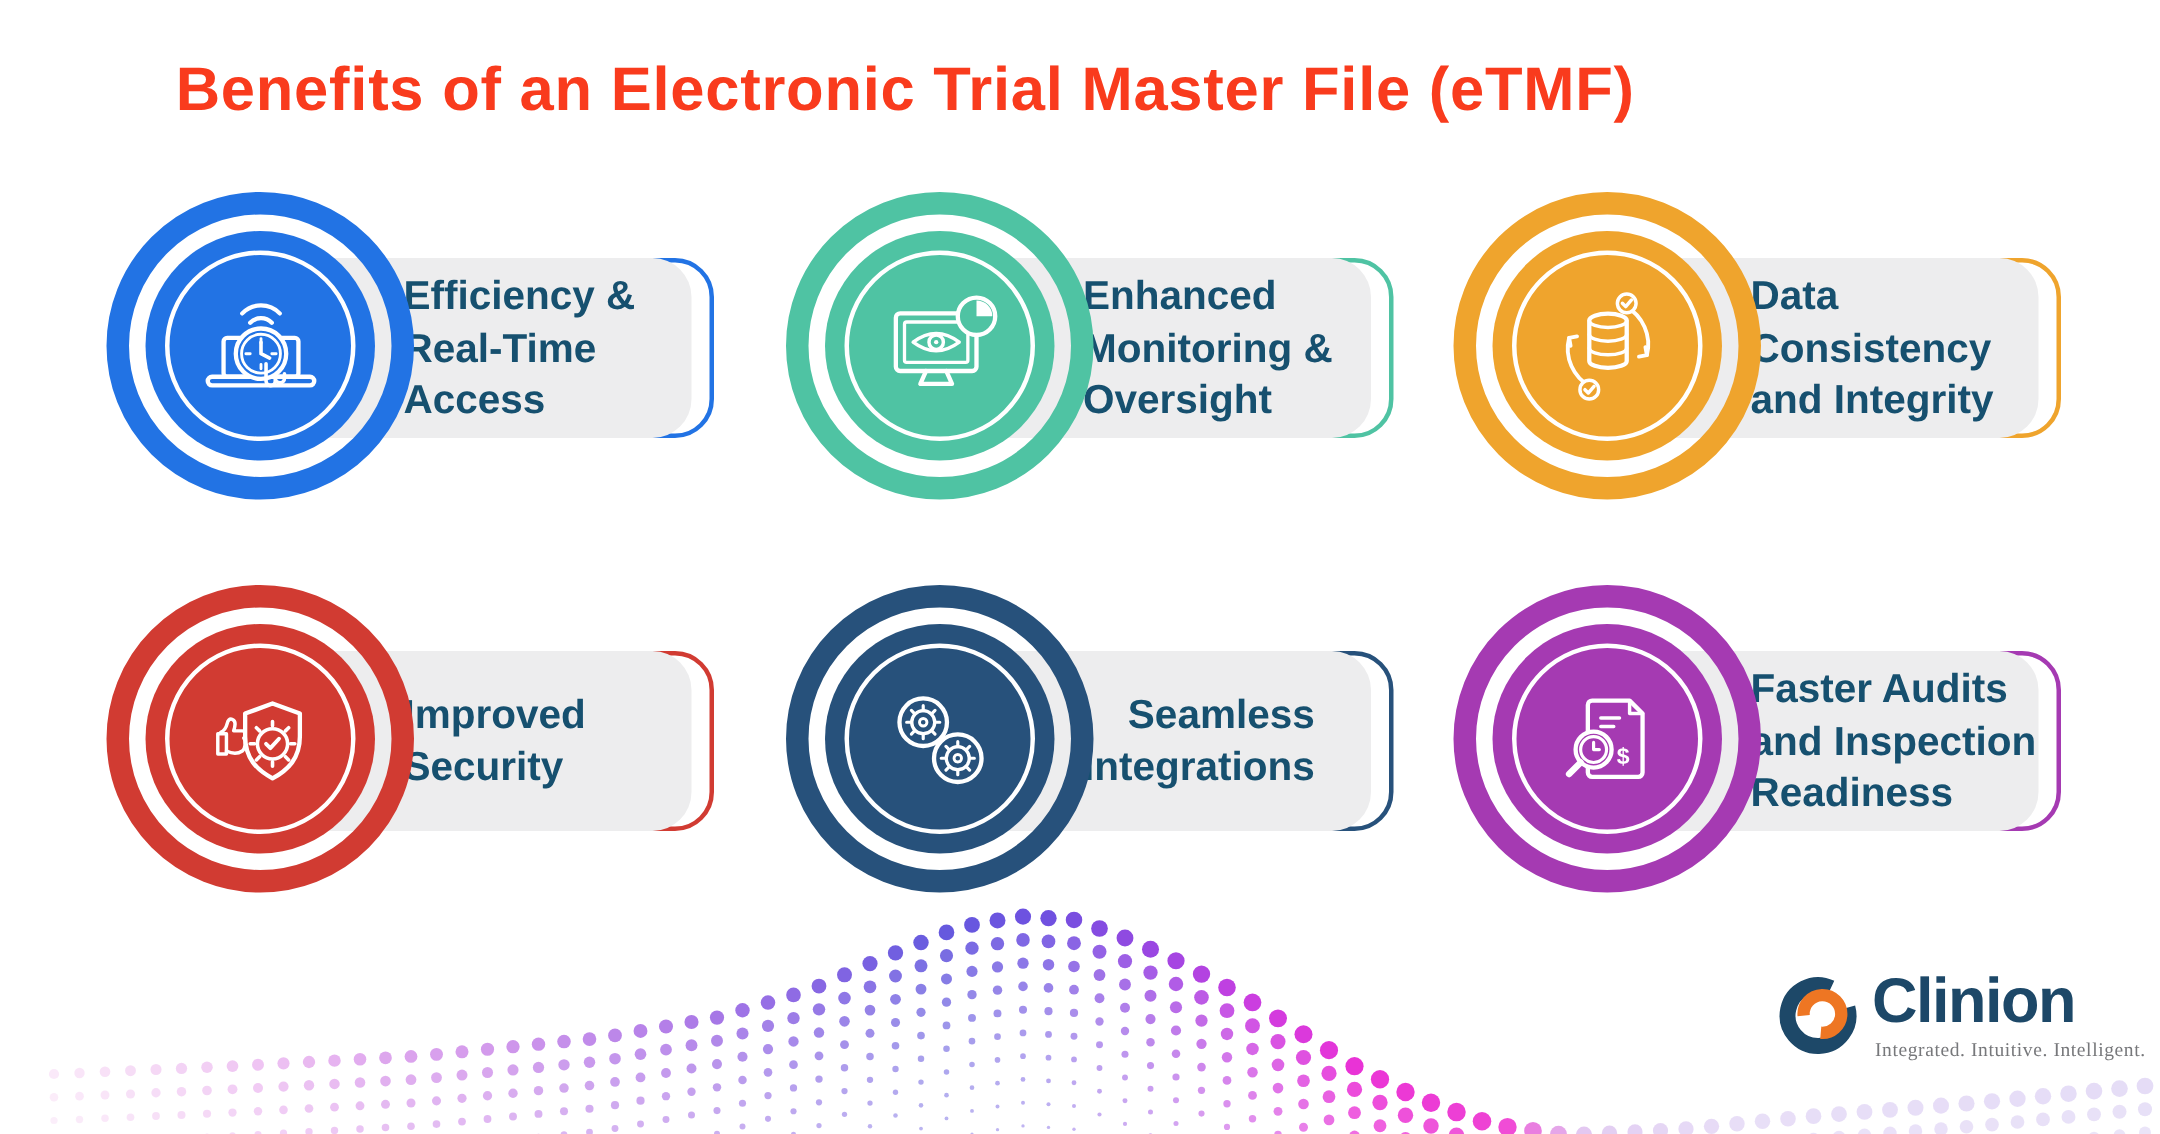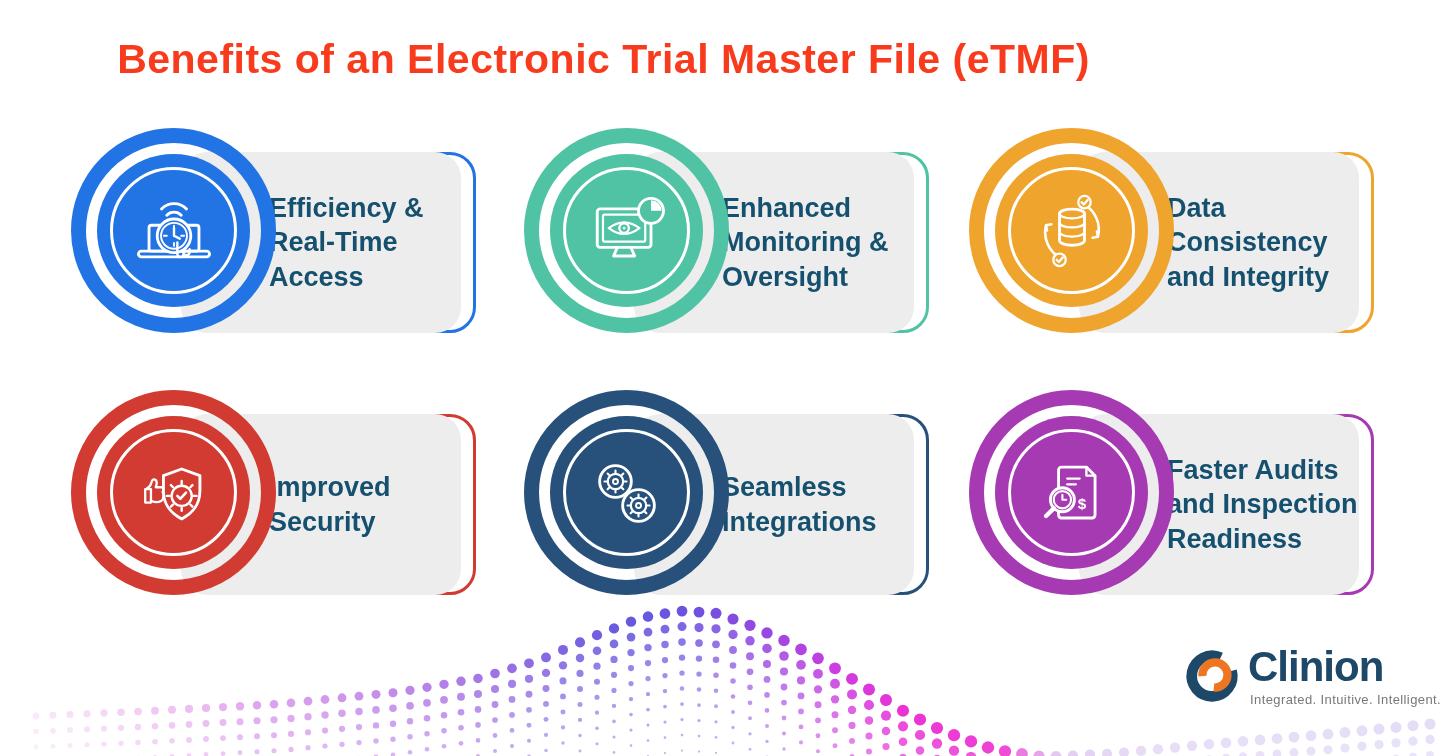--- a/index.html
+++ b/index.html
@@ -8,21 +8,21 @@
     background:var(--bg,#fff);
     font-family:"Liberation Sans", sans-serif;
   }
   .title{
     position:absolute; left:0; top:36px; width:1207px; margin:0;
     text-align:center; font-size:41px; font-weight:700; letter-spacing:.5px;
     color:var(--title-color,#f93b1d);
   }
   
   .unit{ position:absolute; width:405px; height:205px; }
-  .pill{ position:absolute; left:110px; top:24px; width:280px; height:181px; }
+  .pill{ position:absolute; left:110px; top:44px; width:280px; height:120px; }
   .pill::before{
     content:""; position:absolute; inset:0; transform:translateX(15px);
     border:3px solid var(--c); border-radius:26px;
   }
   .pill-body{
     position:absolute; inset:0; background:var(--pill-bg,#ededee);
     border-radius:26px; display:flex; align-items:center;
   }
   .pill-label{
     margin-left:88px; font-size:27px; font-weight:700; line-height:1.28;
@@ -43,21 +43,21 @@
   .logo-mark{ width:58px; height:58px; }
   .logo-mark .c-navy{ stroke:var(--logo-navy,#1d4868); }
   .logo-mark .c-orange{ stroke:var(--logo-orange,#ee7623); }
   .logo-text{ display:flex; flex-direction:column; }
   .logo-name{
     font-size:42px; font-weight:700; line-height:1.05; letter-spacing:-1px;
     color:var(--logo-navy,#1d4868);
   }
   .logo-tagline{
     font-size:13px; letter-spacing:.4px; margin-top:3px; padding-left:2px;
-    color:var(--tagline-color,#77787b); white-space:nowrap;
+    color:var(--tagline-color,#77787b); white-space:nowrap;font-family:Liberation Serif, serif;
   }
 </style>
 </head>
 <body>
 
 <div class="page">
 
   <h1 class="title">Benefits of an Electronic Trial Master File (eTMF)</h1>
 
   <svg id="wave" viewBox="0 0 1440 756" xmlns="http://www.w3.org/2000/svg">
@@ -547,21 +547,21 @@
   <path d="M26 58 c4 2 8 2 11 0 c2 -1.5 3 -7 1 -9 c2 -1 2 -5 -1 -5 h-6 c1 -3 2 -7 -1 -8 c-2 -.7 -3 1 -3.5 3 c-.6 2.5 -2 5 -4.5 6" stroke-width="2.4"></path>
   <path d="M58 25 l19 7 v16 c0 15 -8 23 -19 29 c-11 -6 -19 -14 -19 -29 v-16 z" style="fill:var(--c)"></path>
   <circle cx="58" cy="53" r="10.5" stroke-width="2.5"></circle>
   <path d="M58 40.5 v-3 M58 65.5 v3 M45.5 53 h-3 M70.5 53 h3 M49 44 l-2.2 -2.2 M67 62 l2.2 2.2 M67 44 l2.2 -2.2 M49 62 l-2.2 2.2" stroke-width="2.5"></path>
   <path d="M53.5 53 l3 3 l6 -6.5" stroke-width="2.7"></path>
  </g>
             </svg>
       </div>
     </div>
       </div>
-      <div class="unit" style="left: 524px; top: 390px; --c: #27517b;">
+      <div class="unit" style="left: 524px; top: 390px; text-align: right; --c: #27517b;">
     <div class="pill">
       <div class="pill-body">
         <div class="pill-label">Seamless
 Integrations</div>
       </div>
     </div>
     <div class="badge">
       <div class="badge-ring"></div>
       <div class="badge-disc">
         <div class="badge-innerring"></div>

